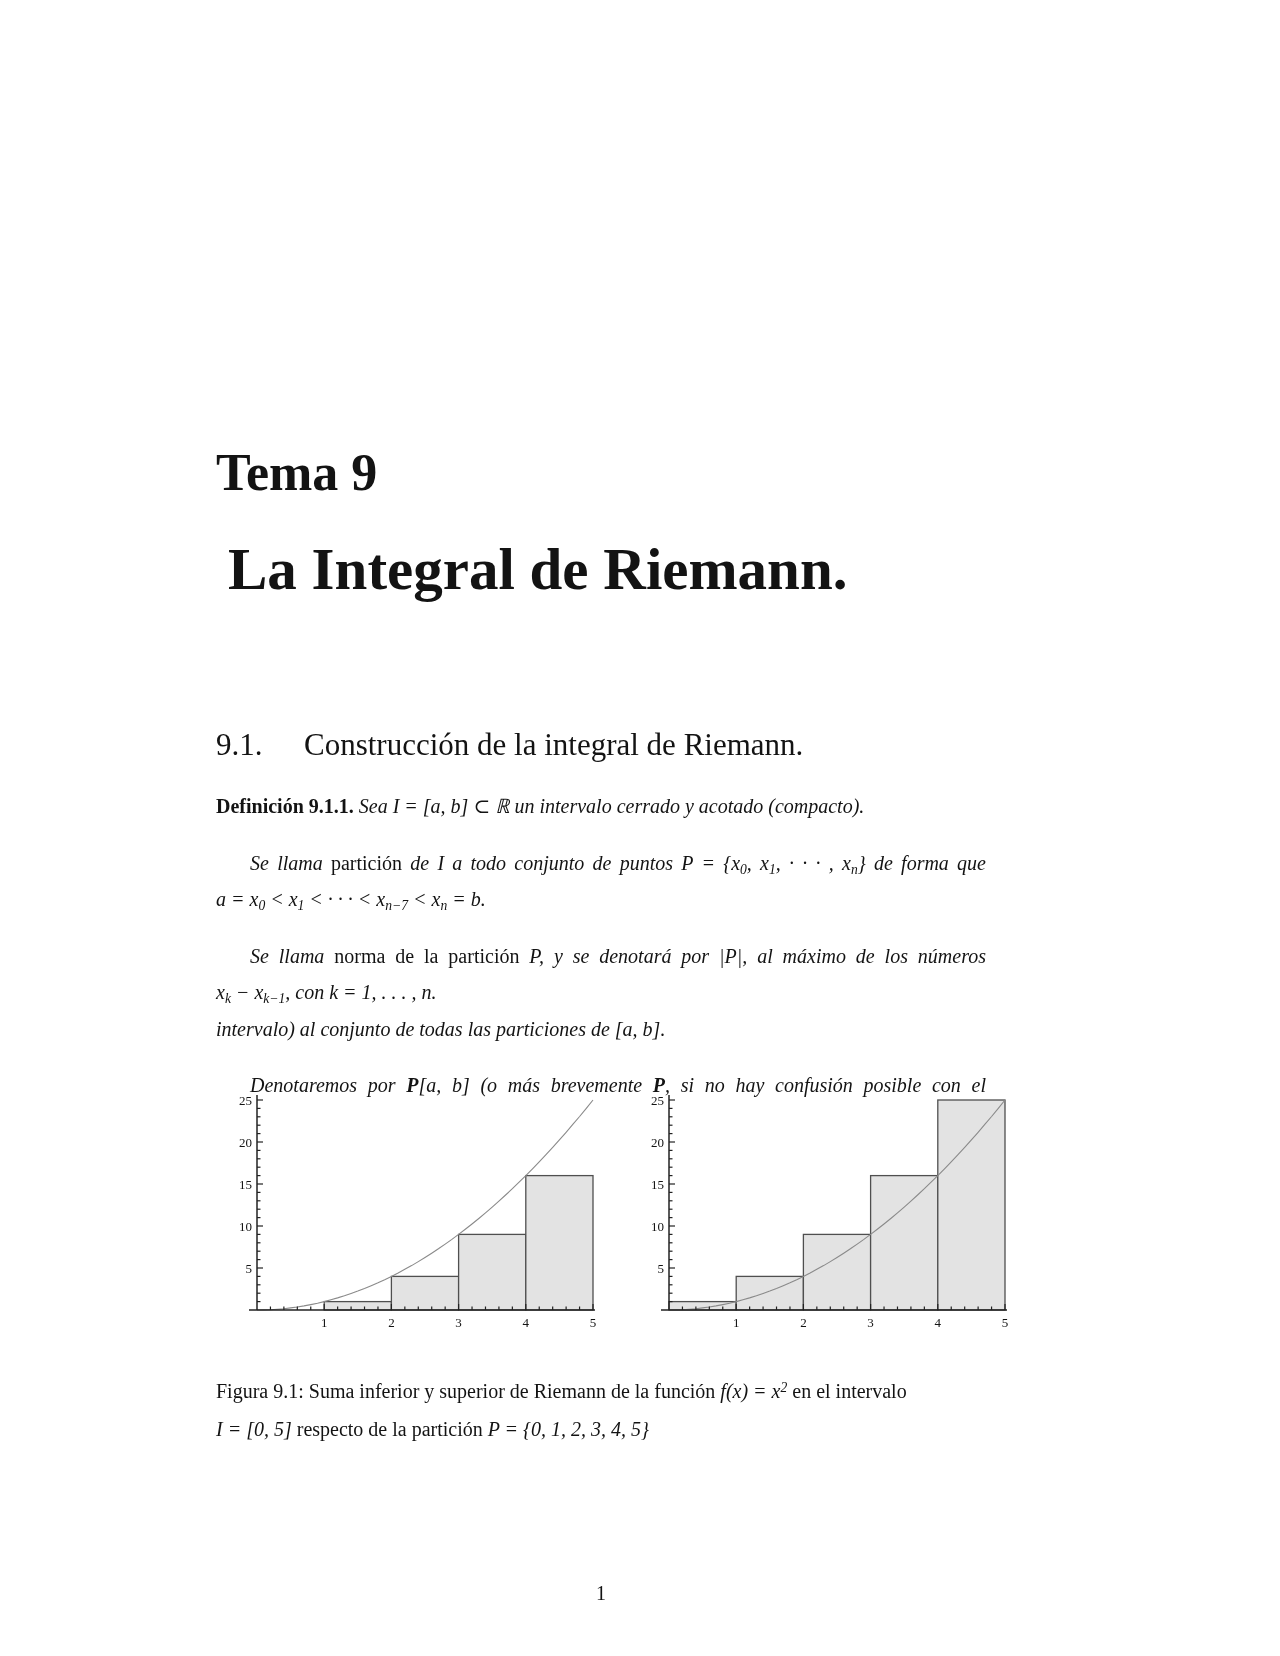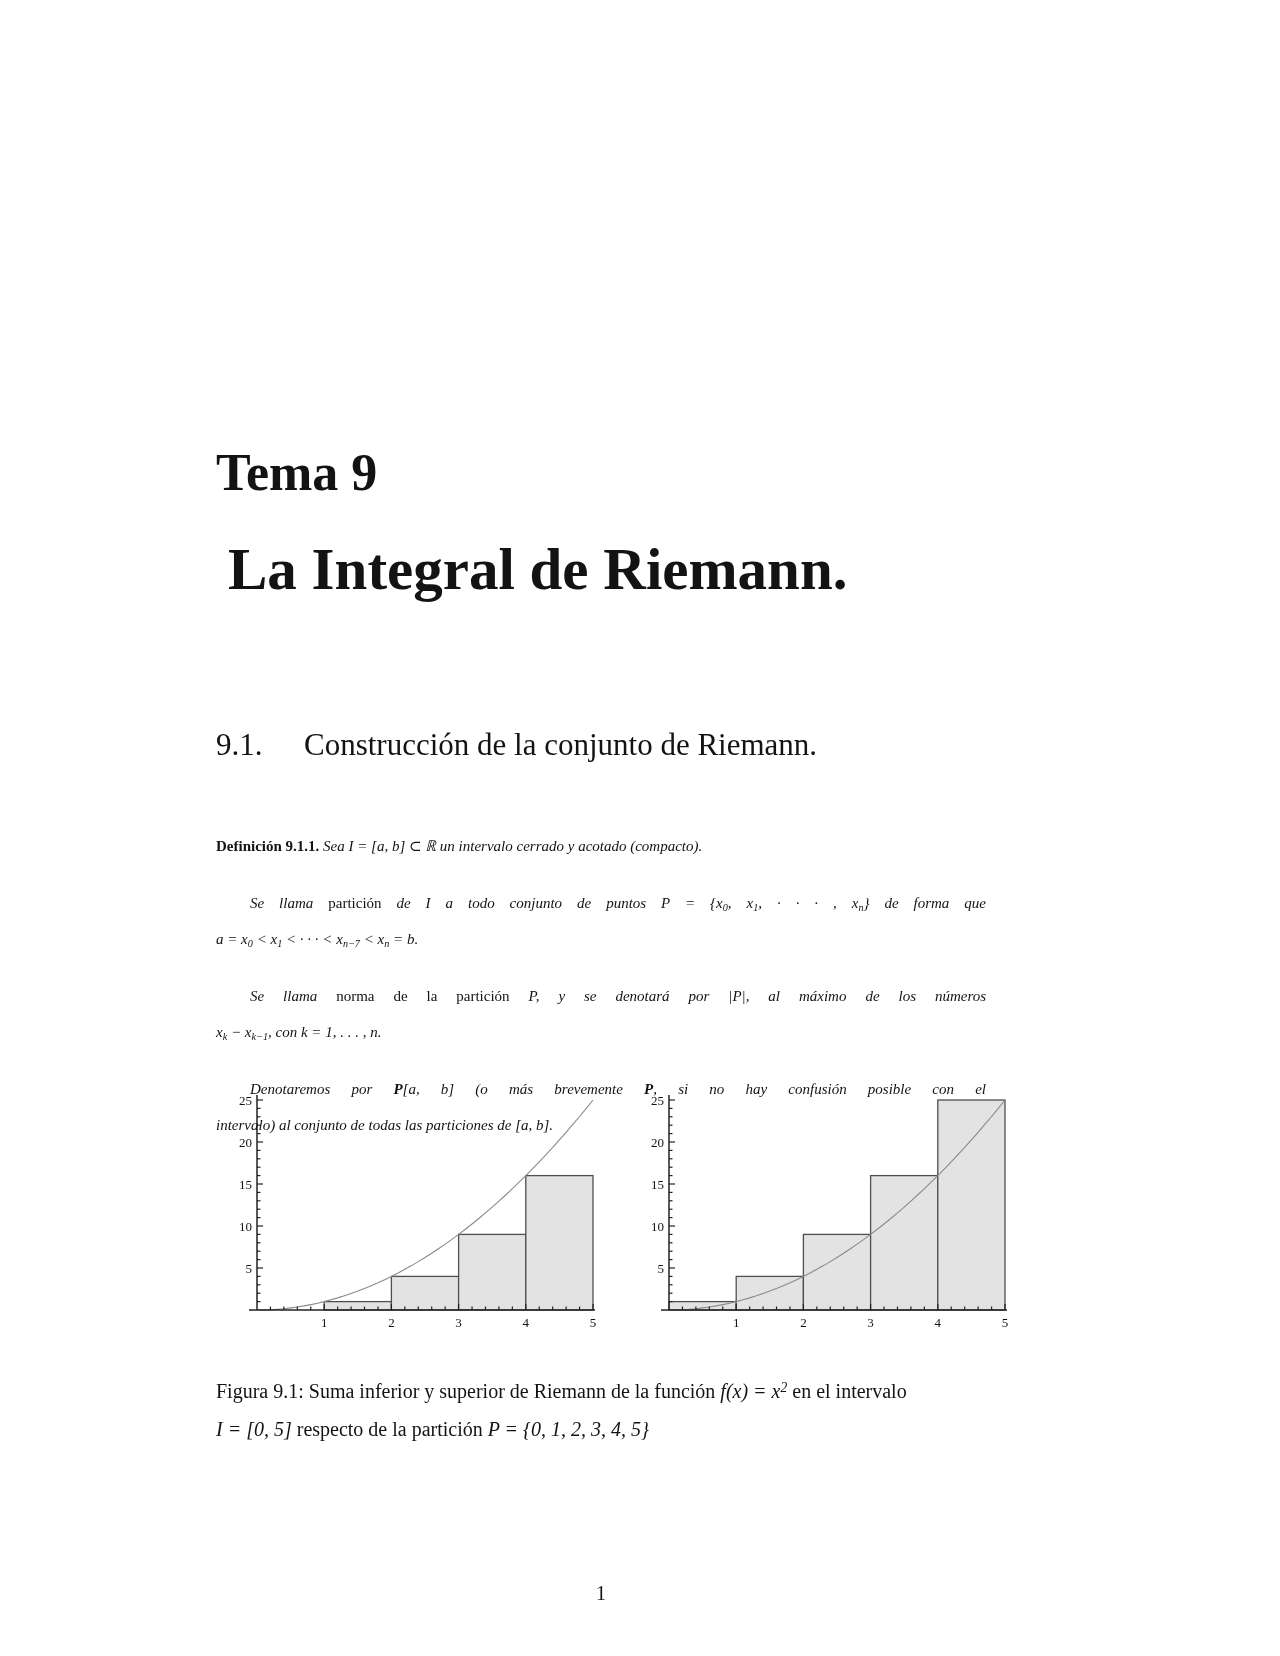--- a/index.html
+++ b/index.html
@@ -20,22 +20,22 @@
     position:absolute;left:228px;top:540px;
     font-size:59px;font-weight:bold;line-height:1;
   }
   .section-heading{
     position:absolute;left:216px;top:728px;
     font-size:31px;font-weight:normal;line-height:1.1;
     display:flex;
   }
   .section-heading .sec-num{display:inline-block;min-width:88px;}
   .bodytext{
-    position:absolute;left:216px;top:828px;width:770px;
-    font-size:15px;line-height:36.5px;
+    position:absolute;left:216px;top:788px;width:770px;
+    font-size:20px;line-height:36.5px;
     font-style:italic;
   }
   .bodytext .line{white-space:nowrap;}
   .bodytext .line.wrapok{white-space:normal;}
   .bodytext .indent{padding-left:34px;margin-top:20px;}
   .jfull{
     white-space:normal !important;
     text-align:justify;text-align-last:justify;text-justify:inter-word;
   }
   .rm{font-style:normal;}
@@ -62,31 +62,31 @@
 <body>
 
 <div class="page">
 
   <div class="chapter-num">Tema 9</div>
 
   <div class="main-title">La Integral de Riemann.</div>
 
   <div class="section-heading">
     <span class="sec-num">9.1.</span>
-    <span>Construcción de la conjunto de Riemann.</span>
+    <span>Construcción de la integral de Riemann.</span>
   </div>
 
   <div class="bodytext">
     <div class="line wrapok"><span class="rm b">Definición 9.1.1.</span> Sea I = [a, b] ⊂ ℝ un intervalo cerrado y acotado (compacto).</div>
     <div class="line indent jfull">Se llama <span class="rm">partición</span> de I a todo conjunto de puntos P = {x<sub>0</sub>, x<sub>1</sub>, · · · , x<sub>n</sub>} de forma que</div>
     <div class="line">a = x<sub>0</sub> &lt; x<sub>1</sub> &lt; · · · &lt; x<sub>n−7</sub> &lt; x<sub>n</sub> = b.</div>
     <div class="line indent jfull">Se llama <span class="rm">norma de la partición</span> P, y se denotará por |P|, al máximo de los números</div>
     <div class="line">x<sub>k</sub> − x<sub>k−1</sub>, con k = 1, . . . , n.</div>
+    <div class="line">intervalo) al conjunto de todas las particiones de [a, b].</div>
     <div class="line indent jfull">Denotaremos por <span class="mcal">P</span>[a, b] (o más brevemente <span class="mcal">P</span>, si no hay confusión posible con el</div>
-    <div class="line">intervalo) al conjunto de todas las particiones de [a, b].</div>
   </div>
 
   <div class="figure">
     <svg id="chart-0" width="375" height="252" viewBox="0 0 375 252">
         <rect x="97.2" y="219.6" width="67.2" height="8.4" fill="#e3e3e3" stroke="#4f4f4f" stroke-width="1.3"></rect>
         <rect x="164.4" y="194.4" width="67.2" height="33.6" fill="#e3e3e3" stroke="#4f4f4f" stroke-width="1.3"></rect>
         <rect x="231.60000000000002" y="152.39999999999998" width="67.2" height="75.60000000000001" fill="#e3e3e3" stroke="#4f4f4f" stroke-width="1.3"></rect>
         <rect x="298.8" y="93.6" width="67.2" height="134.4" fill="#e3e3e3" stroke="#4f4f4f" stroke-width="1.3"></rect>
         <path d="M30.0 228.0L36.7 227.9L43.4 227.7L50.2 227.2L56.9 226.7L63.6 225.9L70.3 225.0L77.0 223.9L83.8 222.6L90.5 221.2L97.2 219.6L103.9 217.8L110.6 215.9L117.4 213.8L124.1 211.5L130.8 209.1L137.5 206.5L144.2 203.7L151.0 200.8L157.7 197.7L164.4 194.4L171.1 191.0L177.8 187.3L184.6 183.6L191.3 179.6L198.0 175.5L204.7 171.2L211.4 166.8L218.2 162.1L224.9 157.4L231.6 152.4L238.3 147.3L245.0 142.0L251.8 136.5L258.5 130.9L265.2 125.1L271.9 119.1L278.6 113.0L285.4 106.7L292.1 100.2L298.8 93.6L305.5 86.8L312.2 79.8L319.0 72.7L325.7 65.4L332.4 57.9L339.1 50.3L345.8 42.4L352.6 34.5L359.3 26.3L366.0 18.0" fill="none" stroke="#8a8a8a" stroke-width="1.1"></path>
         <line x1="30" y1="228" x2="30" y2="13" stroke="#222222" stroke-width="1.5"></line>

